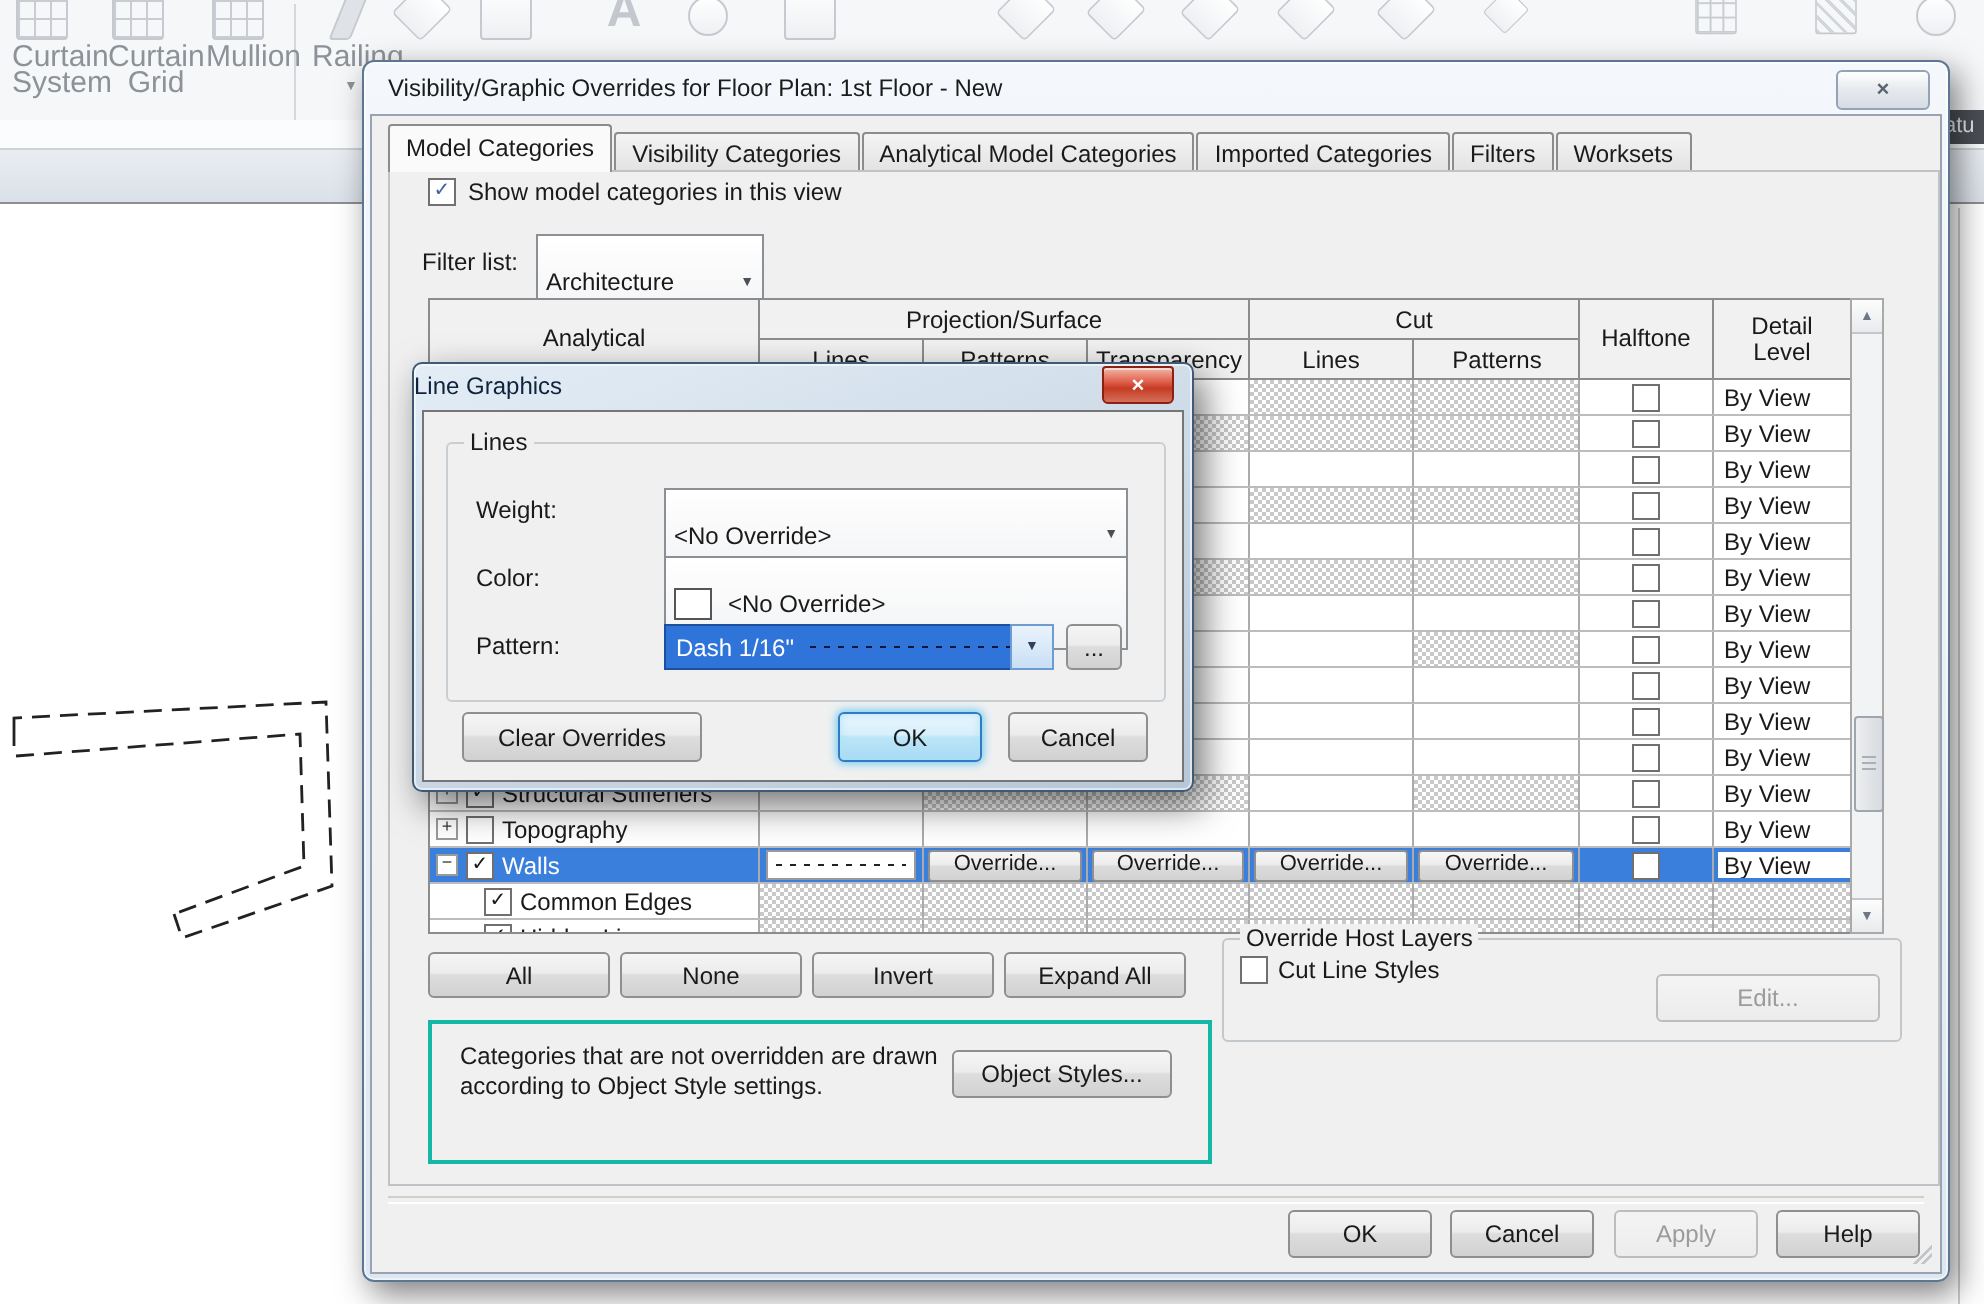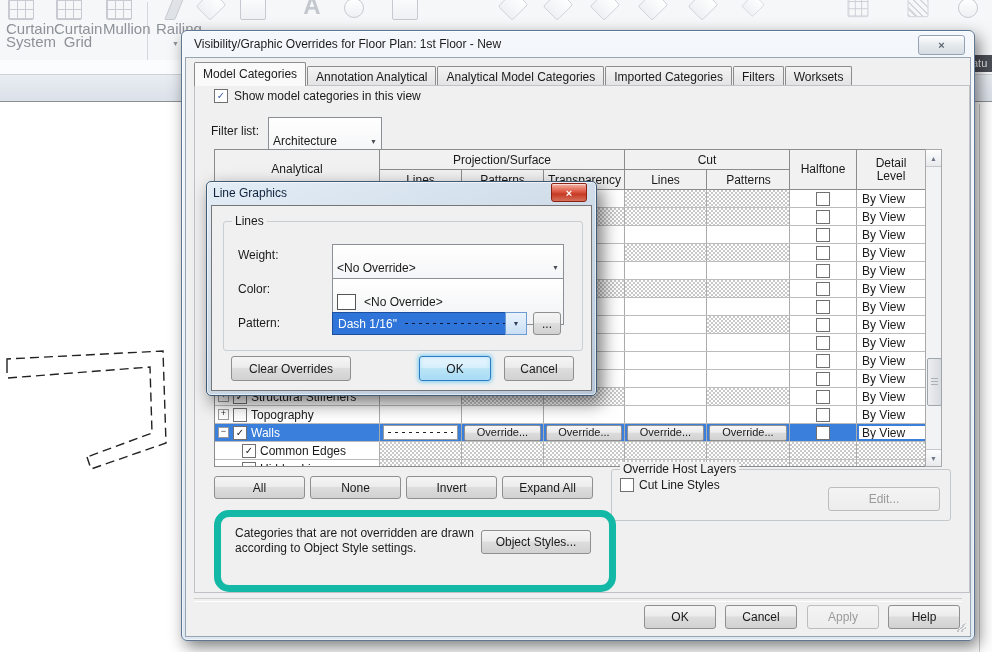--- a/index.html
+++ b/index.html
@@ -96,28 +96,28 @@
   .vsb{position:absolute;left:711px;top:0;width:17px;height:318px;background:#f2f3f5;border:1px solid #a9a9a9;box-sizing:border-box;}
   .sbtn{position:absolute;left:0;width:15px;height:16px;background:linear-gradient(#fdfdfd,#e8eaed);border-bottom:1px solid #c3c6cb;
         display:flex;align-items:center;justify-content:center;font-size:7px;color:#6d7787;}
   .sbtn.dn{bottom:0;top:auto;border-top:1px solid #c3c6cb;border-bottom:none;}
   .sthumb{position:absolute;left:1px;top:208px;width:13px;height:46px;background:linear-gradient(90deg,#eceef0,#d8dbdf);
           border:1px solid #9fa5ad;border-radius:2px;}
   .sthumb::after{content:"";position:absolute;left:3px;right:3px;top:19px;height:8px;
                  background:repeating-linear-gradient(#aab0b8 0 1px,transparent 1px 3px);}
   
   .sep{position:absolute;left:8px;right:8px;top:540px;height:2px;border-top:1px solid #cfcfcf;border-bottom:1px solid #fff;}
-  .notebox{position:absolute;left:28px;top:452px;width:388px;height:68px;border:7px solid #14b8a6;border-radius:15px;background:#f0f0f0;}
+  .notebox{position:absolute;left:28px;top:452px;width:388px;height:68px;border:2px solid #14b8a6;border-radius:0;background:#f0f0f0;}
   .notebox .txt{position:absolute;left:14px;top:9px;width:240px;font-size:12px;line-height:15px;}
   .grip{position:absolute;right:4px;bottom:4px;width:10px;height:10px;
         background:linear-gradient(135deg,transparent 50%,#c3c7cc 50%,#c3c7cc 60%,transparent 60%,transparent 70%,#c3c7cc 70%,#c3c7cc 80%,transparent 80%);}
   
   .lg{position:absolute;left:206px;top:181px;width:389px;height:213px;z-index:30;border:1px solid #3f5a75;border-radius:5px;
       background:linear-gradient(160deg,#e3edf6,#b7c7d8);box-shadow:5px 7px 18px rgba(0,0,0,.55), inset 0 0 0 1px rgba(255,255,255,.55);}
-  .lg-title{height:22px;line-height:23px;padding-left:6px;font-size:12px;color:#10233c;}
+  .lg-title{height:22px;line-height:23px;padding-left:0;font-size:12px;color:#10233c;}
   .lg-close{position:absolute;top:1px;right:9px;width:34px;height:17px;border:1px solid #8c2012;border-radius:2px 2px 3px 3px;
             background:linear-gradient(#f4b6a6,#e0614d 40%,#c63a23 60%,#d4705b);color:#fff;font-size:11px;font-weight:bold;
             display:flex;align-items:center;justify-content:center;box-shadow:inset 0 1px 0 rgba(255,255,255,.55);}
   .lg-body{position:absolute;left:4px;right:4px;top:23px;bottom:4px;background:#f0f0f0;border:1px solid #767676;}
   .lg .flabel{position:absolute;font-size:12px;}
   .swatch{width:17px;height:14px;background:#fff;border:1px solid #555;flex:none;margin-right:8px;}
   .patfield{position:absolute;background:#2f74d8;border:1px solid #1c4f9e;color:#fff;font-size:12px;
             display:flex;align-items:center;padding:0 5px;}
   .patdash{flex:1;height:1px;margin-left:8px;margin-right:2px;
            background:repeating-linear-gradient(90deg,rgba(5,10,40,.9) 0 3px,transparent 3px 7px);}
@@ -173,21 +173,21 @@
   </div>
   <div class="canvas-right-line"></div>
 
   <div class="vg">
     <div class="vg-title">Visibility/Graphic Overrides for Floor Plan: 1st Floor - New</div>
     <div class="vg-close">×</div>
     <div class="vg-body">
 
       <div class="tabs">
         <div class="tab active">Model Categories</div>
-        <div class="tab">Annotation Analytical</div>
+        <div class="tab">Visibility Categories</div>
         <div class="tab">Analytical Model Categories</div>
         <div class="tab">Imported Categories</div>
         <div class="tab">Filters</div>
         <div class="tab">Worksets</div>
       </div>
       <div class="tabpage"></div>
 
       <div class="showrow">
         <span class="cb" style="color:#3f62a8">✓</span>
         <span>Show model categories in this view</span>

